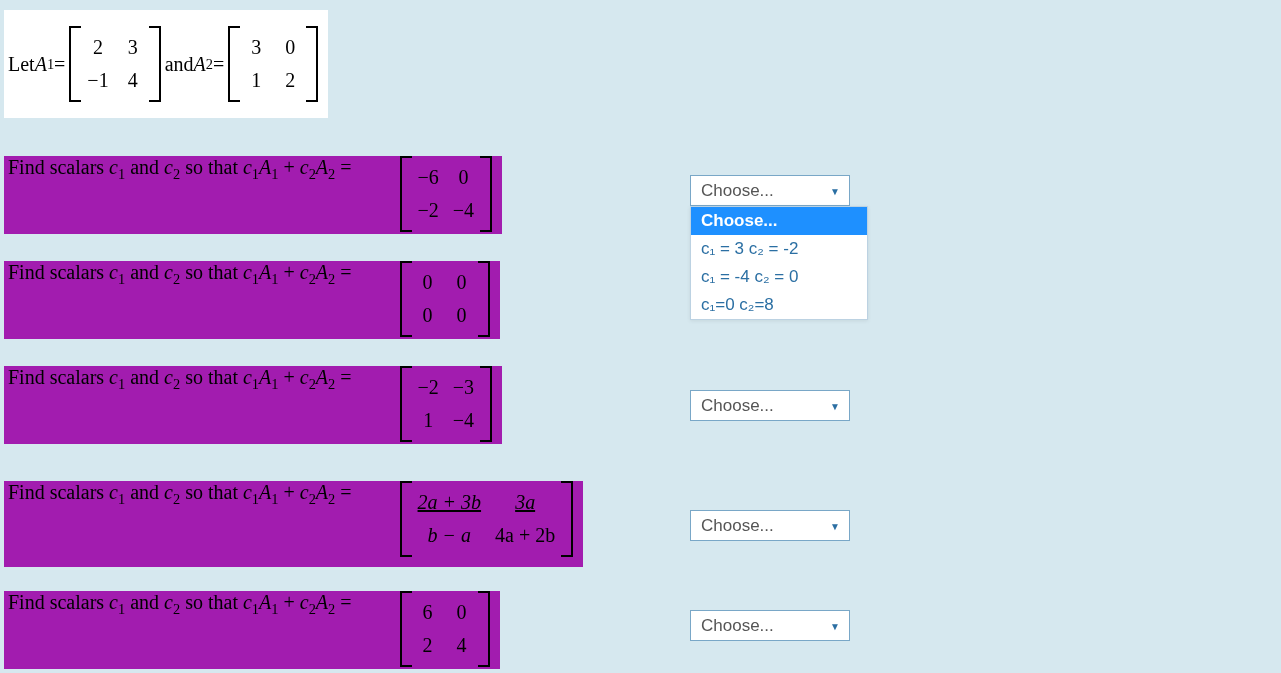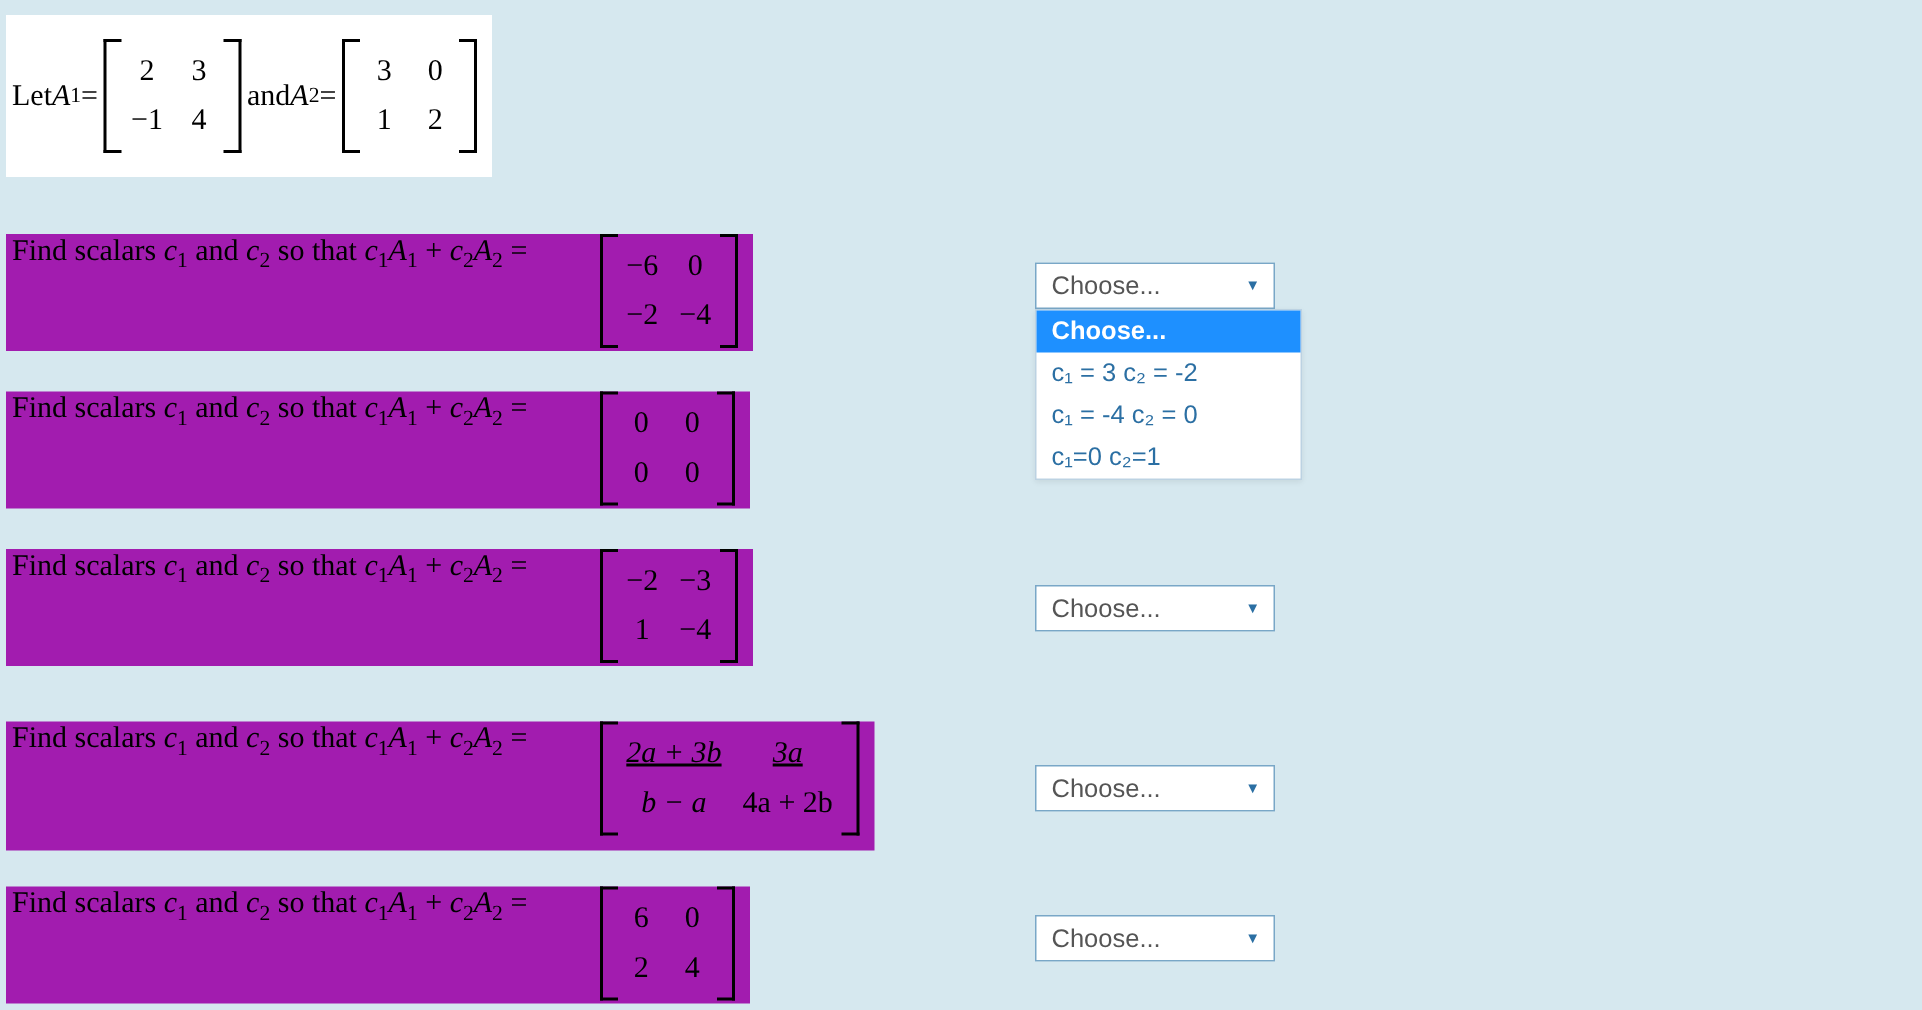--- a/index.html
+++ b/index.html
@@ -224,14 +224,14 @@
     <div style="position: absolute; left: 690px; top: 175px;"><span class="select-outer"><select class="choose-select"><option>Choose...</option></select></span></div>
     <div style="position: absolute; left: 690px; top: 390px;"><span class="select-outer"><select class="choose-select"><option>Choose...</option></select></span></div>
     <div style="position: absolute; left: 690px; top: 510px;"><span class="select-outer"><select class="choose-select"><option>Choose...</option></select></span></div>
     <div style="position: absolute; left: 690px; top: 610px;"><span class="select-outer"><select class="choose-select"><option>Choose...</option></select></span></div>
   </div>
 
 <div class="dropdown-open" id="open-dropdown" style="left: 690px; top: 206px;">
     <div class="opt selected">Choose...</div>
     <div class="opt">c₁ = 3 c₂ = -2</div>
     <div class="opt">c₁ = -4 c₂ = 0</div>
-    <div class="opt">c₁=0 c₂=1</div>
+    <div class="opt">c₁=0 c₂=8</div>
   </div>
 
 </body></html>

